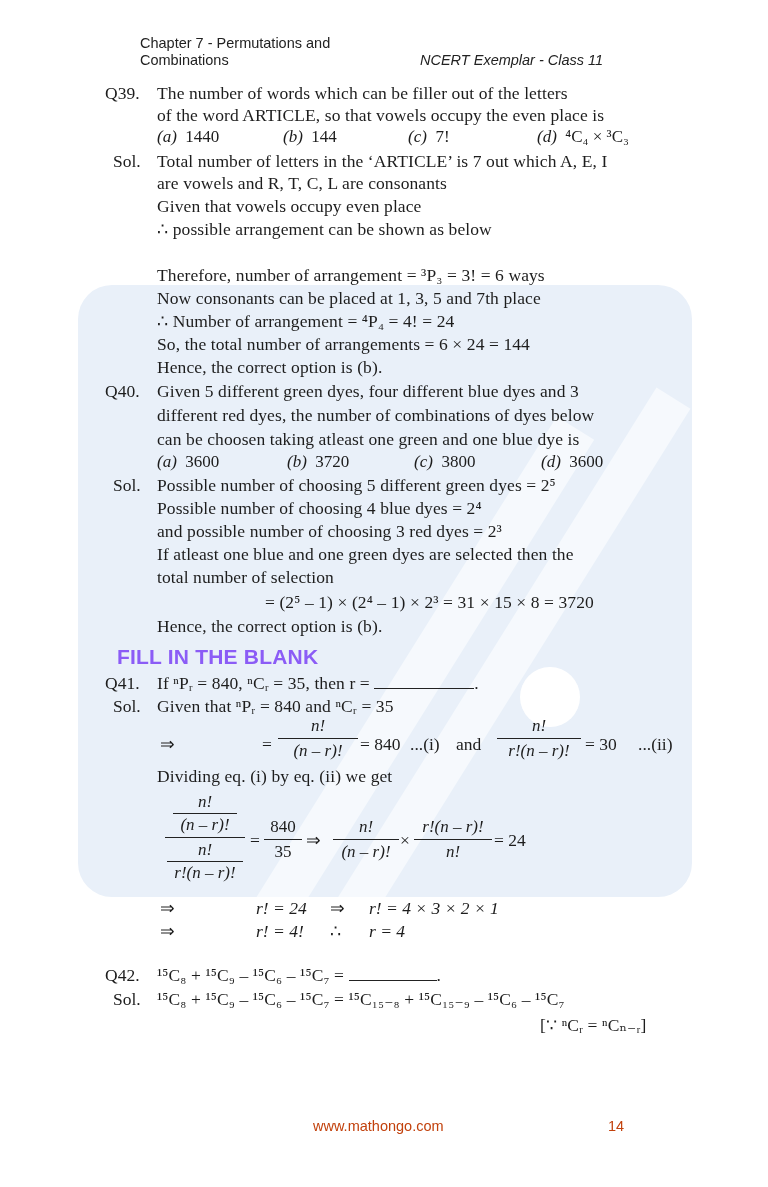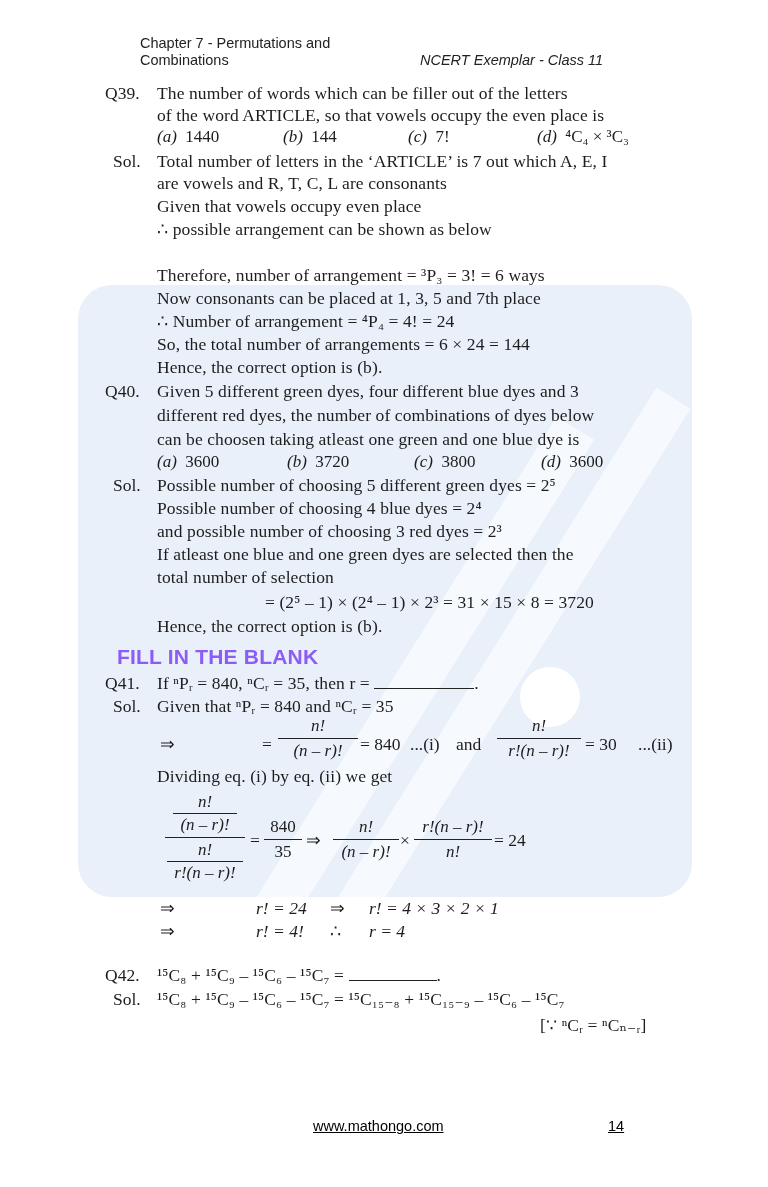--- a/index.html
+++ b/index.html
@@ -47,21 +47,21 @@
     .section-head {
       position: absolute; left: 117px; top: 645px; font-family: "Liberation Sans", sans-serif;
       font-weight: bold; font-size: 21px; letter-spacing: 0.2px; color: #8b5cf6;
     }
     .blank { display: inline-block; width: 100px; border-bottom: 1.2px solid #222; height: 14px; vertical-align: baseline; }
     .frac { position: absolute; text-align: center; font-family: "Liberation Serif", serif; font-size: 17px; white-space: nowrap; }
     .frac .num, .frac .den { display: block; line-height: 20px; }
     .frac .bar { display: block; border-top: 1.2px solid #222; margin: 2px 0; }
     .abs { position: absolute; font-family: "Liberation Serif", serif; font-size: 17.5px; line-height: 22px; white-space: nowrap; }
 
-    .footer { position: absolute; font-family: "Liberation Sans", sans-serif; font-size: 14.5px; color: #000000; text-decoration: underline; }
+    .footer { position: absolute; font-family: "Liberation Sans", sans-serif; font-size: 14.5px; color: #c2410c; }
     .footer.url { left: 313px; top: 1118px; }
     .footer.pg { left: 608px; top: 1118px; }
   </style>
 </head>
 <body>
 
 <div class="page">
 
   <div class="wm-box">
     <div class="wm-stripe s1"></div>

